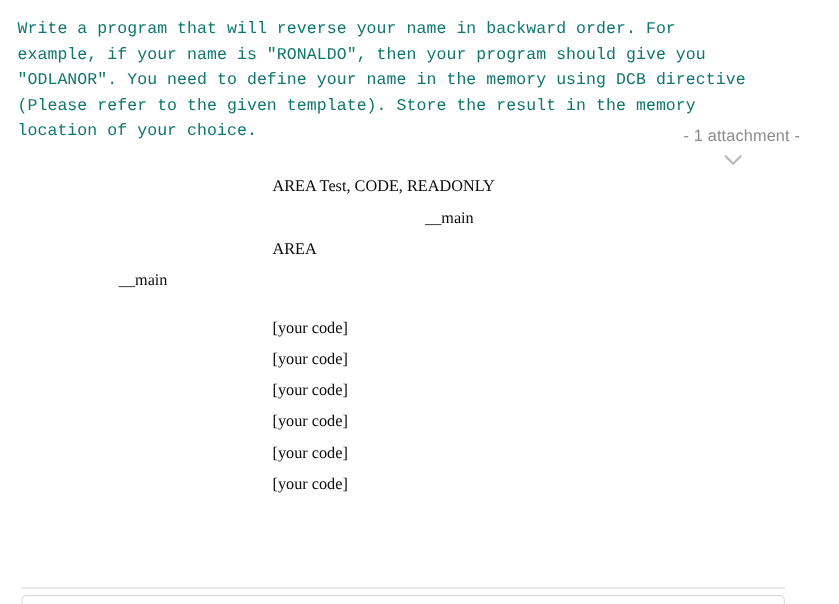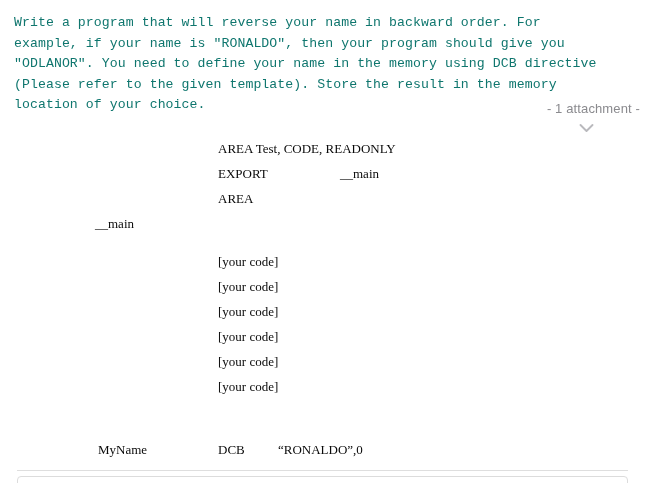--- a/index.html
+++ b/index.html
@@ -133,21 +133,20 @@
   </span>
 </div>
 
 <div class="code-listing">
 
   <div class="code-line">
     <span class="col-op">AREA Test, CODE, READONLY</span>
   </div>
 
   <div class="code-line">
-    <span class="col-op">EXPORT</span>
     <span class="col-arg">__main</span>
   </div>
 
   <div class="code-line">
     <span class="col-op">AREA</span>
   </div>
 
   <div class="code-line">
     <span class="col-label">__main</span>
   </div>
@@ -169,22 +168,17 @@
   <div class="code-line">
     <span class="col-op">[your code]</span>
   </div>
   <div class="code-line">
     <span class="col-op">[your code]</span>
   </div>
 
   <div class="spacer-line"></div>
   <div class="spacer-half"></div>
 
-  <div class="code-line">
-    <span class="col-label indent-myname">MyName</span>
-    <span class="col-op">DCB</span>
-    <span class="col-arg arg-near">“RONALDO”,0</span>
-  </div>
 
 </div>
 
 <div class="bottom-divider"></div>
 <div class="bottom-panel"></div>
 
 </body></html>

